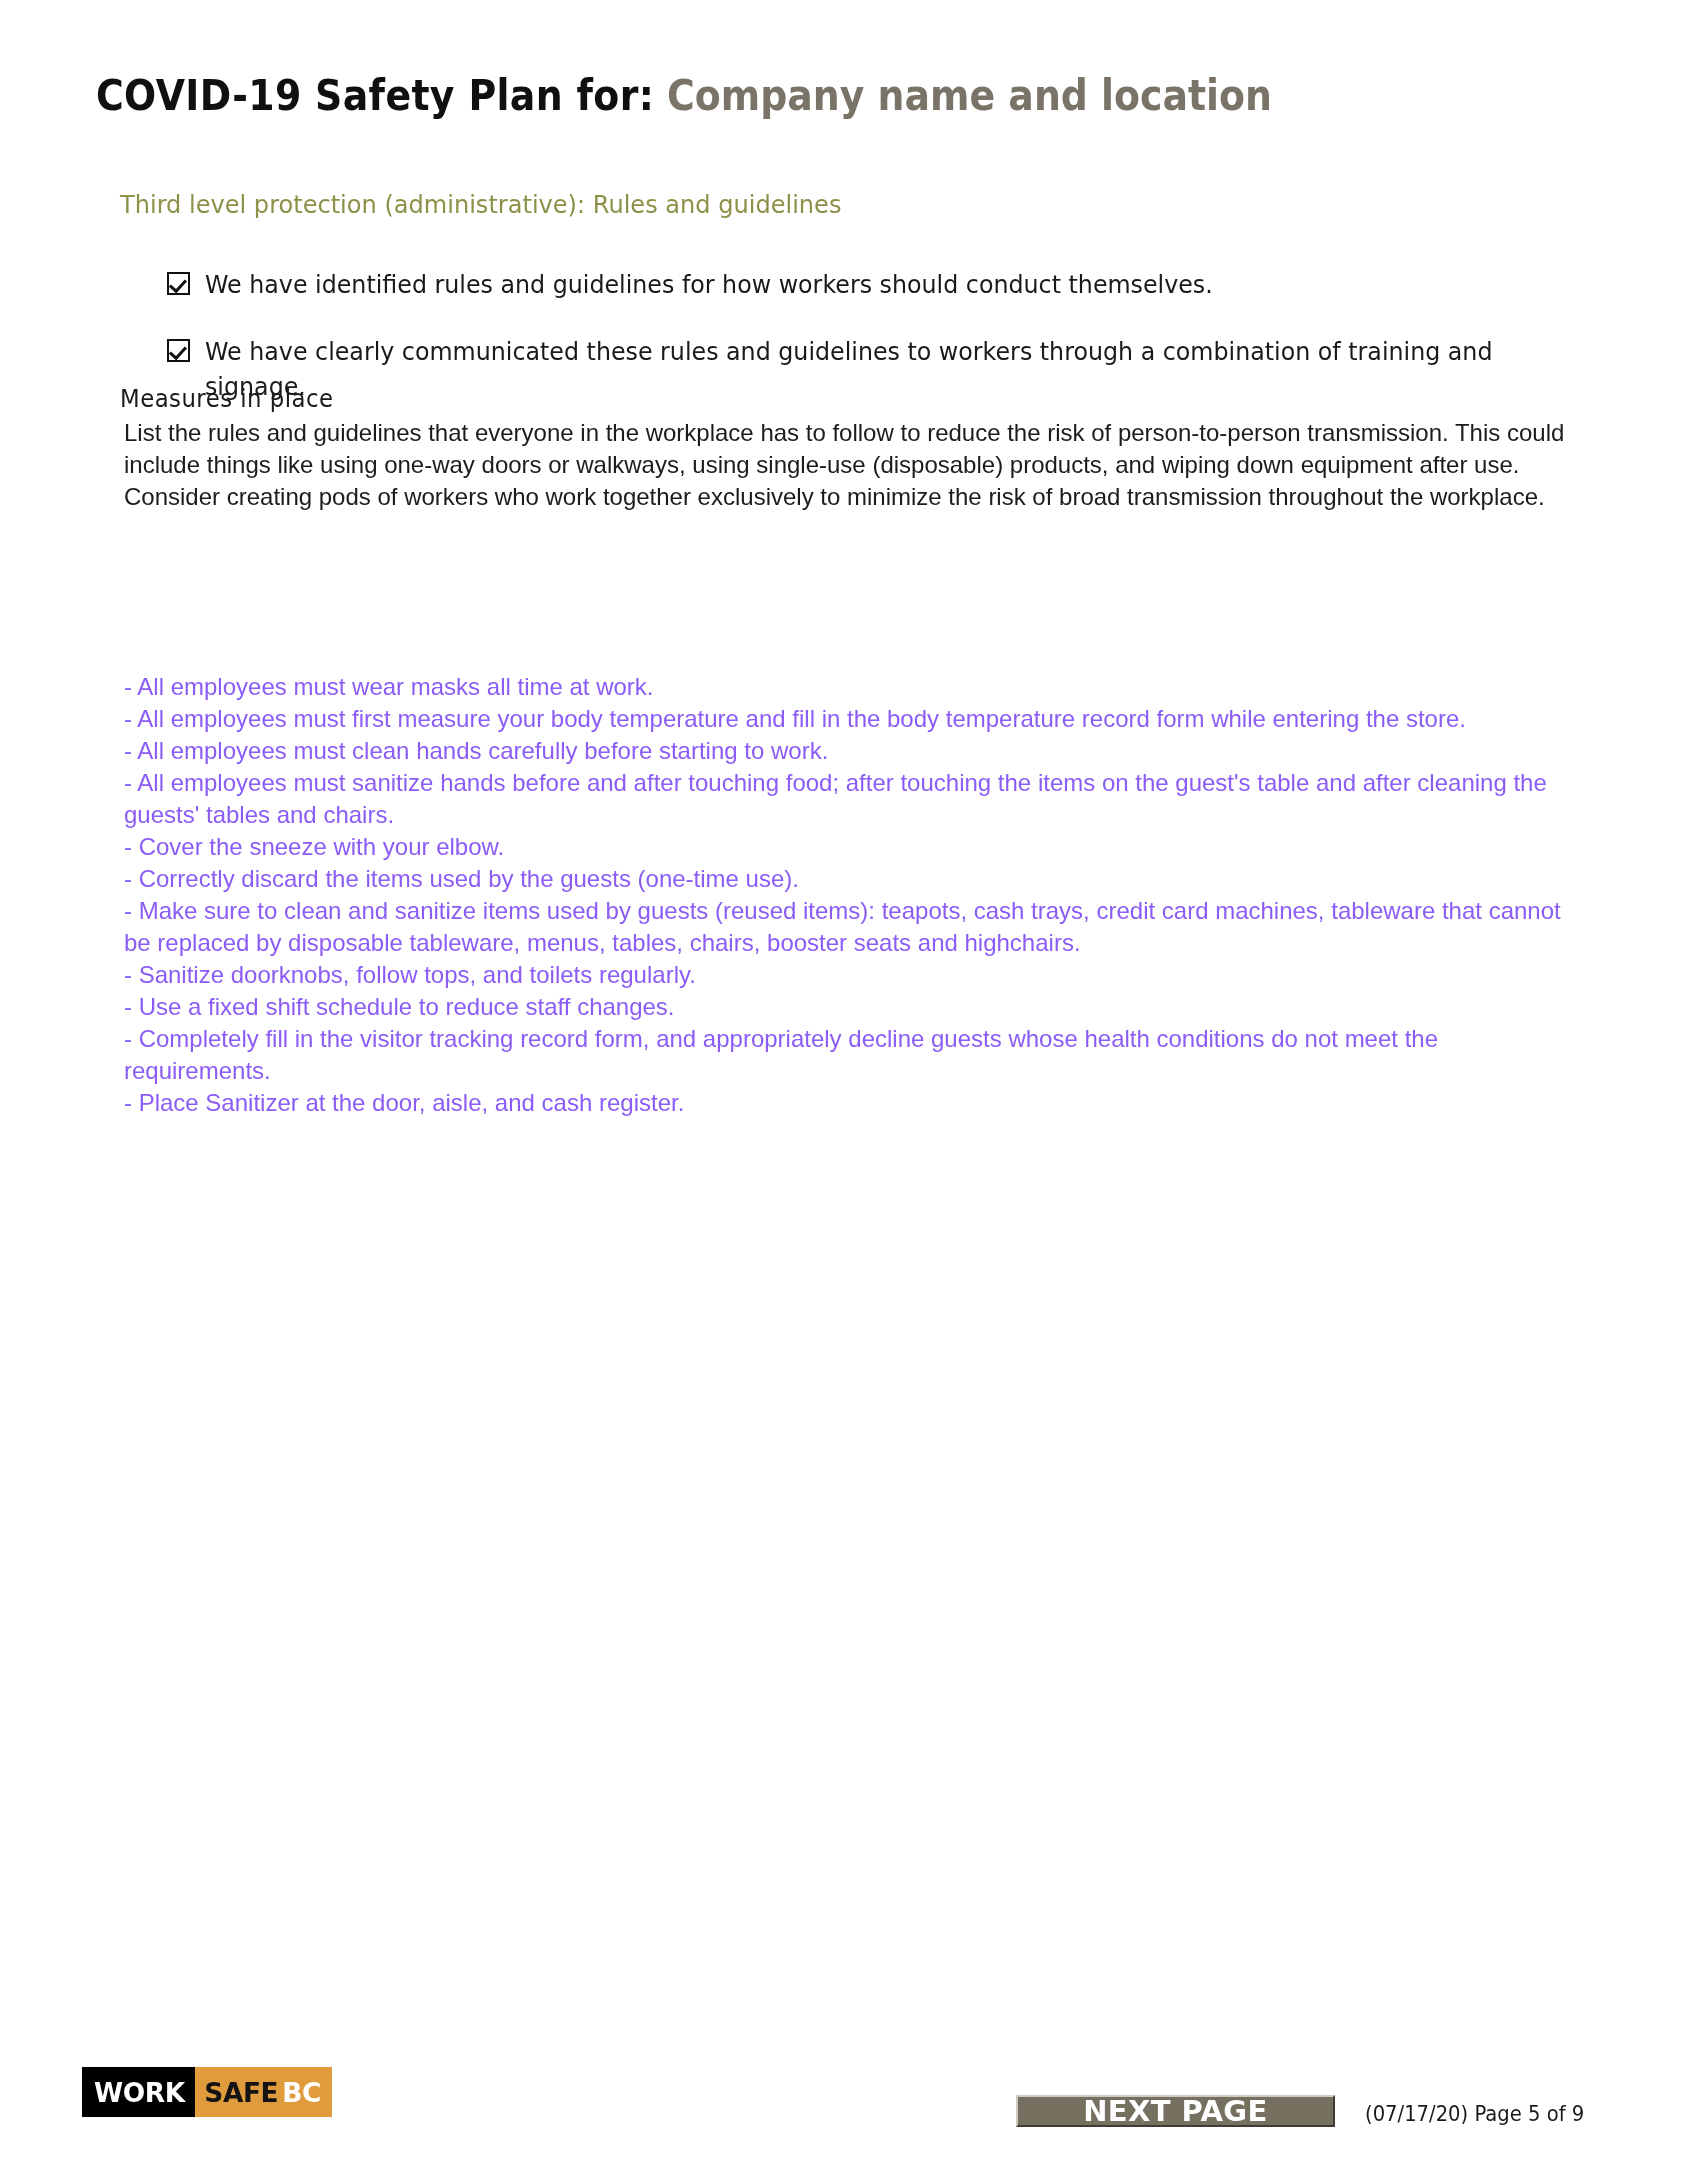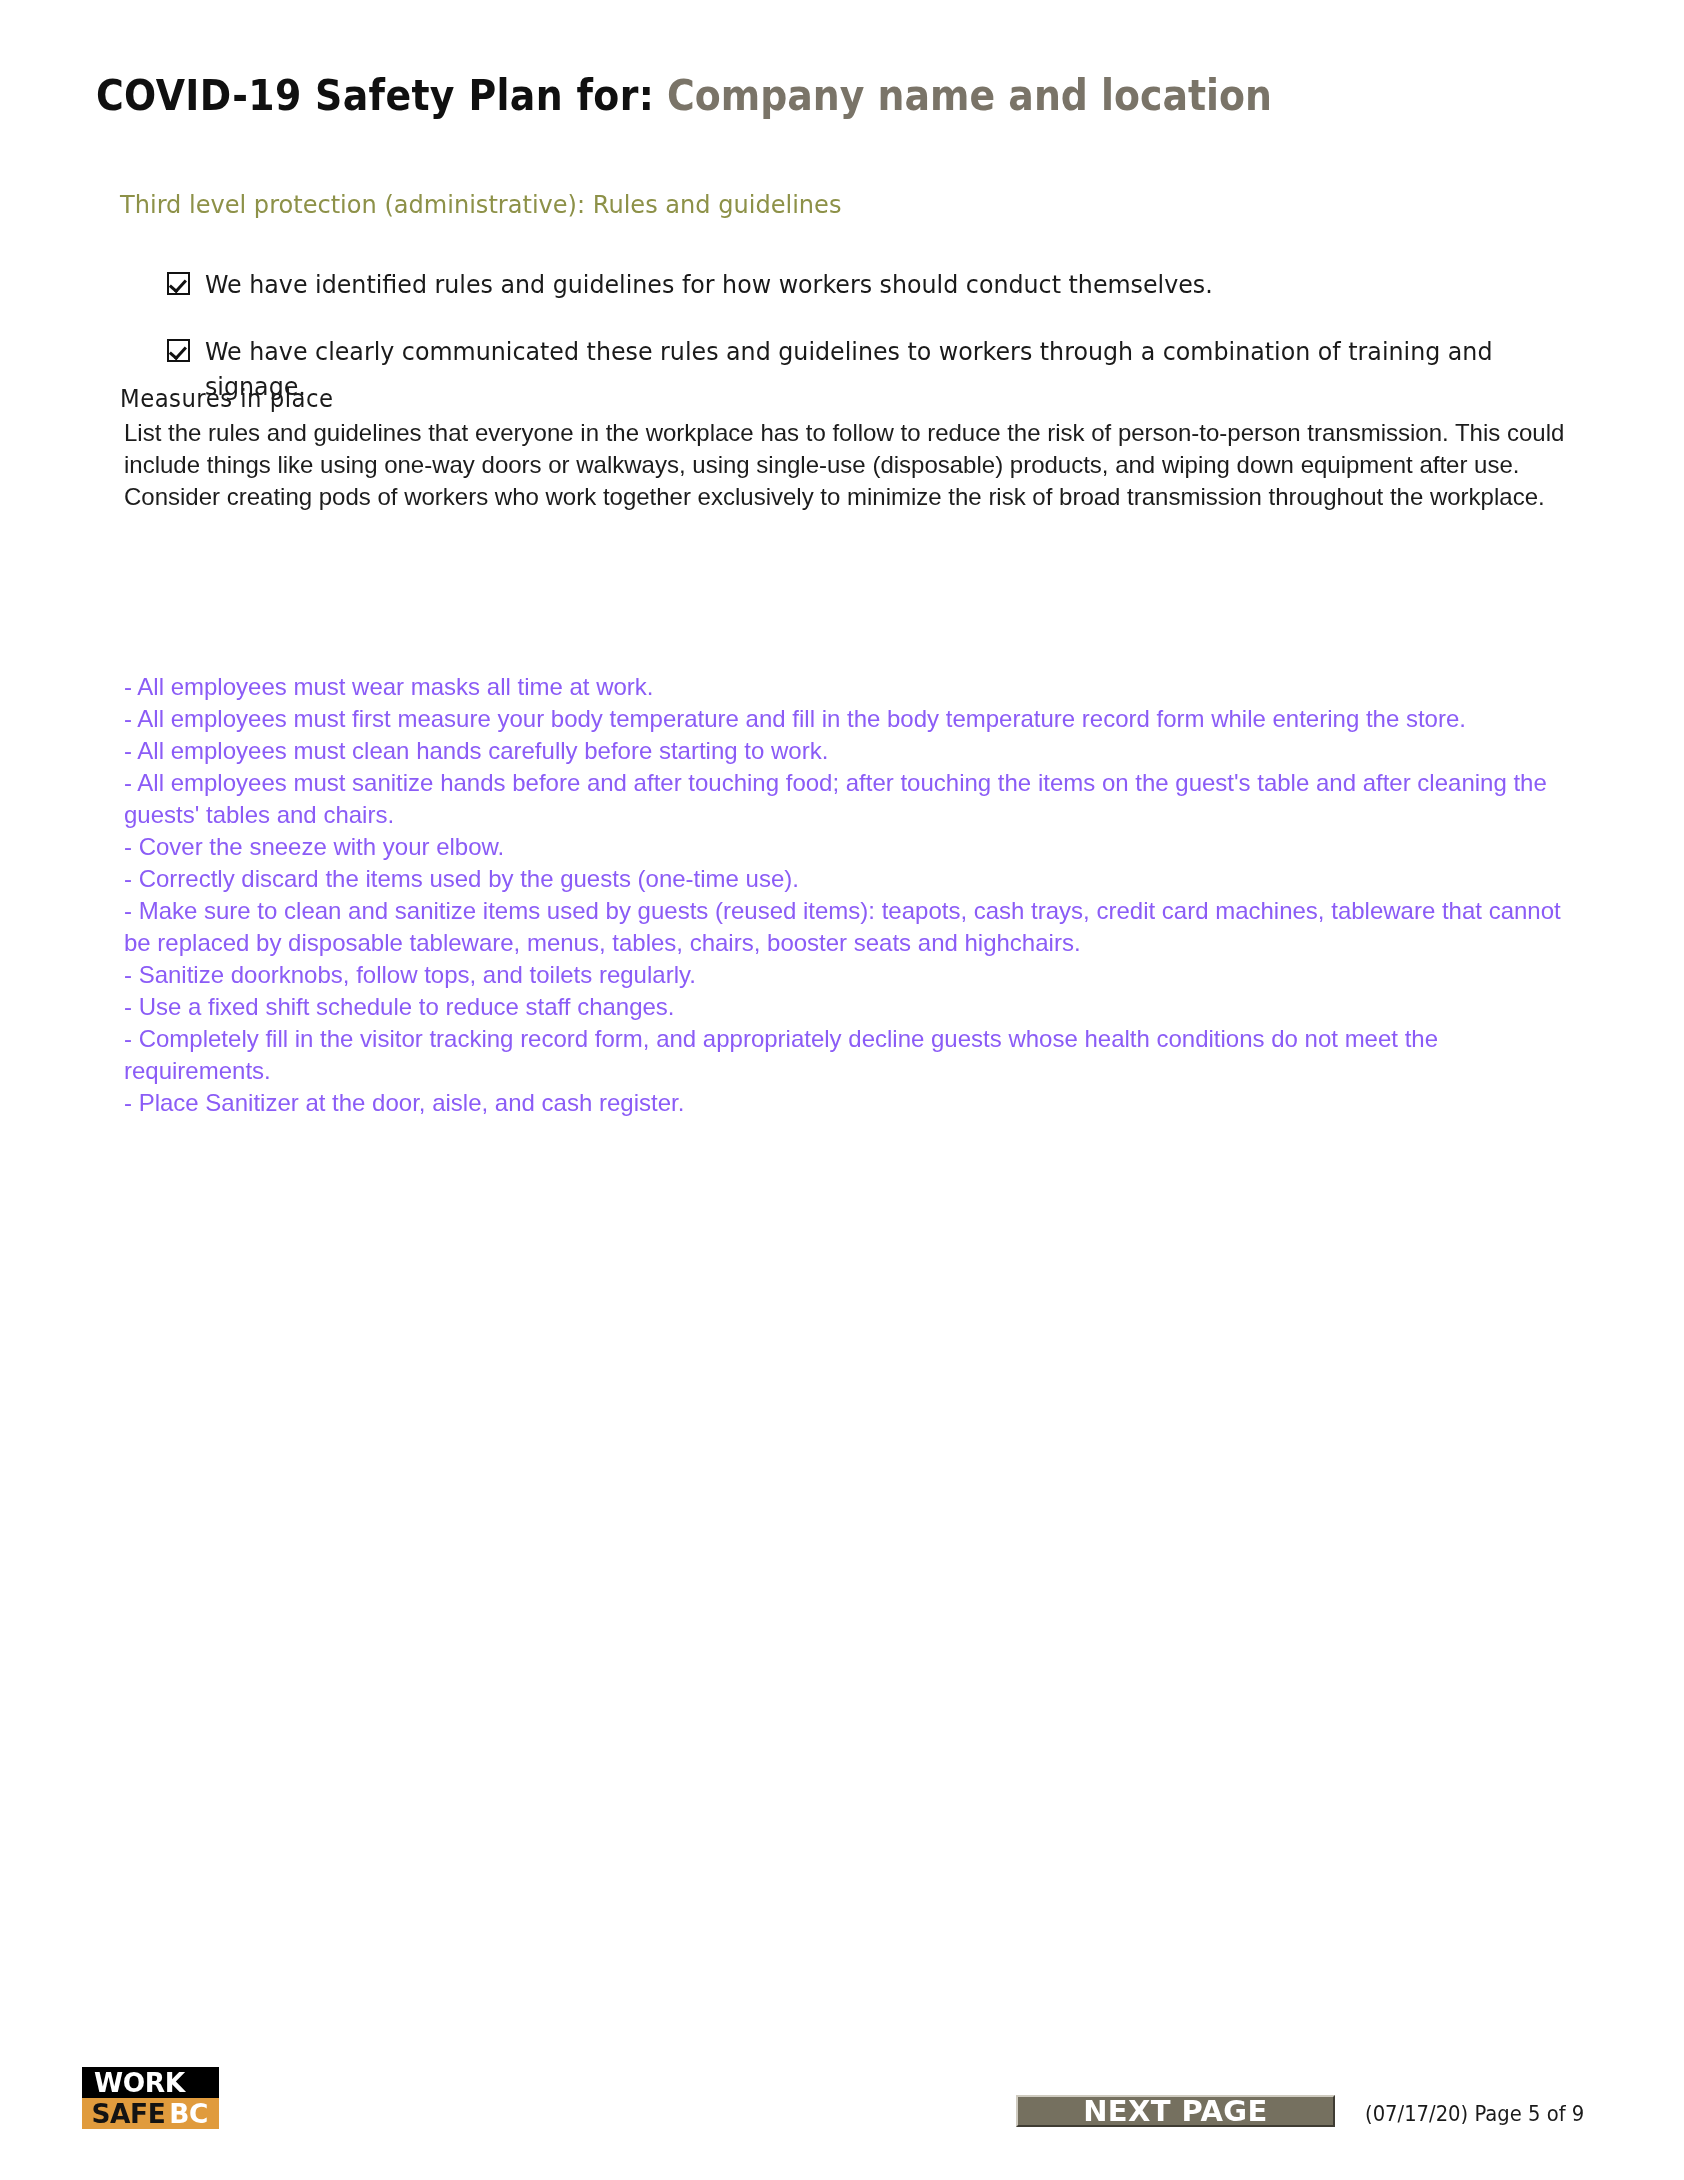--- a/index.html
+++ b/index.html
@@ -144,27 +144,26 @@
   }
   .answer .line {
     margin: 0;
   }
 
   
   .logo {
     position: absolute;
     left: 82px;
     top: 2067px;
-    height: 58px;
+    height: 50px;
     display: flex;
     align-items: stretch;
     font-family: "DejaVu Sans", sans-serif;
     font-weight: bold;
     user-select: none;
-    flex-direction: column;
   }
   .logo-left {
     background: #000000;
     color: #ffffff;
     display: flex;
     align-items: center;
     padding: 0 10.2px 0 12px;
     font-size: 26.4px;
     letter-spacing: -0.4px;
     transform-origin: left center;

